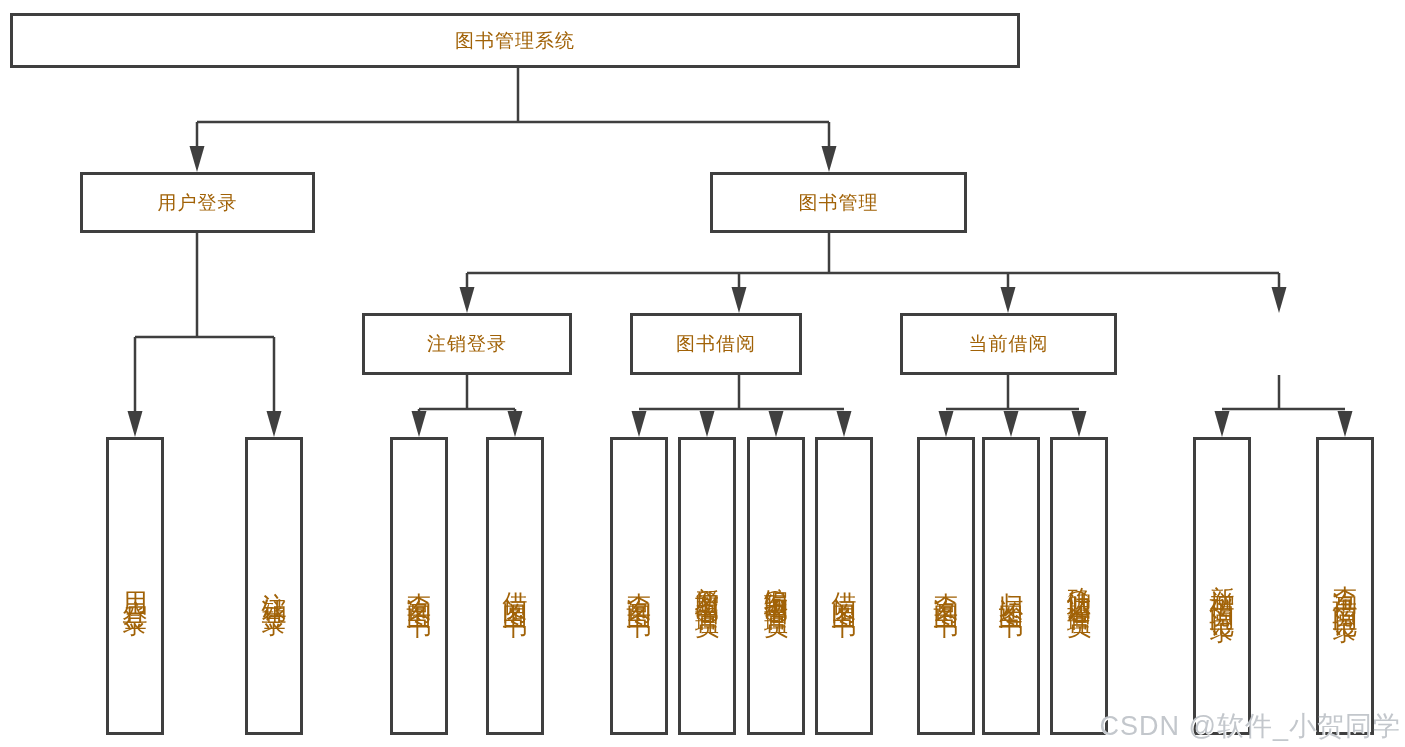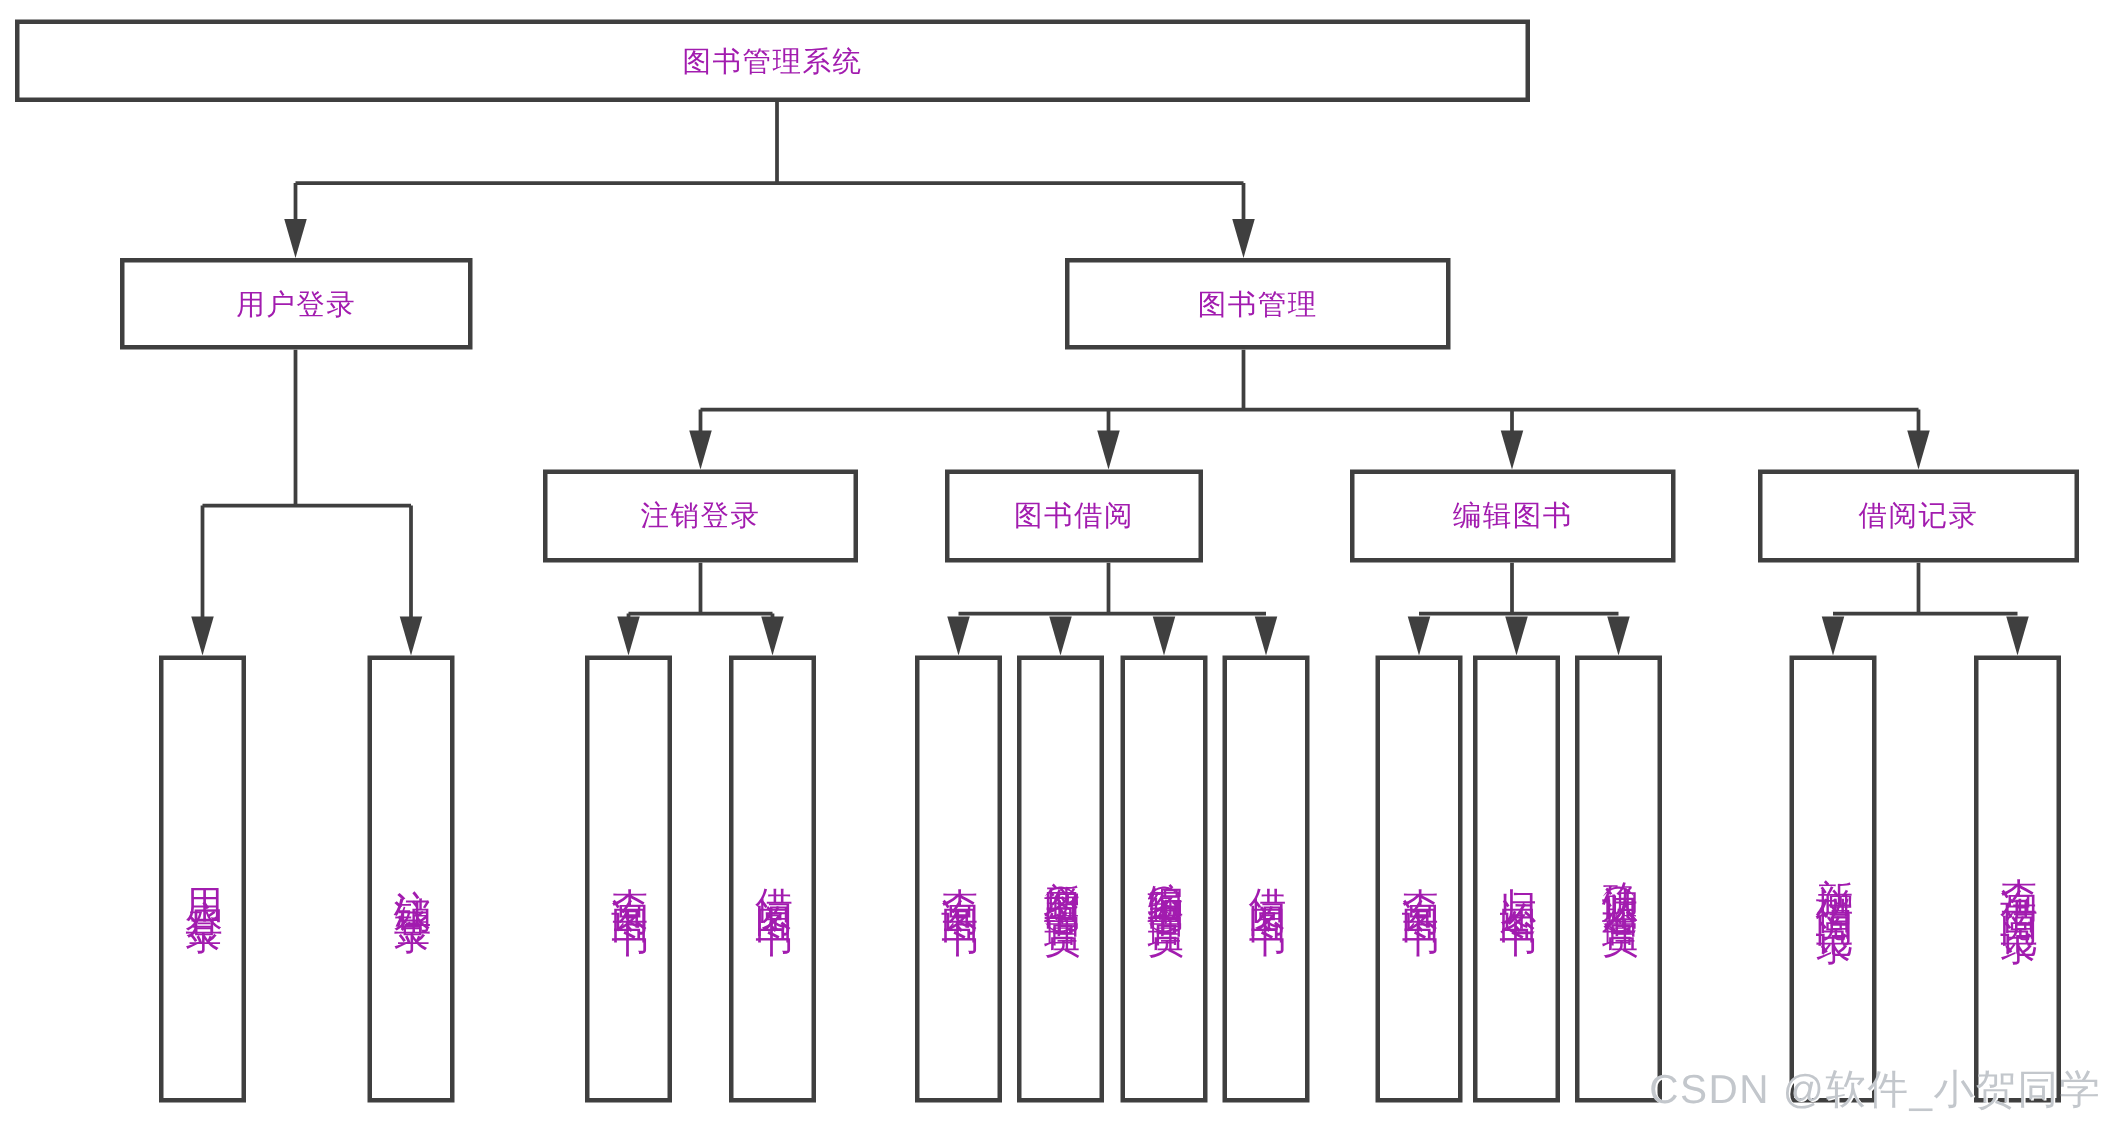--- a/index.html
+++ b/index.html
@@ -18,21 +18,21 @@
     z-index: 1;
   }
   .node {
     position: absolute;
     box-sizing: border-box;
     background: #ffffff;
     border: 3px solid #3f3f3f;
     display: flex;
     align-items: center;
     justify-content: center;
-    color: #a21caf;
+    color: #a16207;
     z-index: 2;
   }
   .node.h { font-size: 19px; letter-spacing: 1px; }
   .node.root   { left: 10px;  top: 13px;  width: 1010px; height: 55px; }
   .node.lvl2a  { left: 80px;  top: 172px; width: 235px;  height: 61px; }
   .node.lvl2b  { left: 710px; top: 172px; width: 257px;  height: 61px; font-family: Liberation Serif, serif; }
   .node.lvl3   { top: 313px; height: 62px; }
   .node.l3a { left: 362px;  width: 210px; }
   .node.l3b { left: 630px;  width: 172px; }
   .node.l3c { left: 900px;  width: 217px; }
@@ -141,24 +141,21 @@
     <span>图书管理</span>
   </div>
 
   <div class="node lvl3 l3a h">
     <span>注销登录</span>
   </div>
   <div class="node lvl3 l3b h">
     <span>图书借阅</span>
   </div>
   <div class="node lvl3 l3c h">
-    <span>编辑图书</span>
-  </div>
-  <div class="node lvl3 l3d h">
-    <span>借阅记录</span>
+    <span>当前借阅</span>
   </div>
 
   <div class="node leaf lf1">
     <span class="vtext">用户登录</span>
   </div>
   <div class="node leaf lf2">
     <span class="vtext">注销登录</span>
   </div>
 
   <div class="node leaf lf3">

